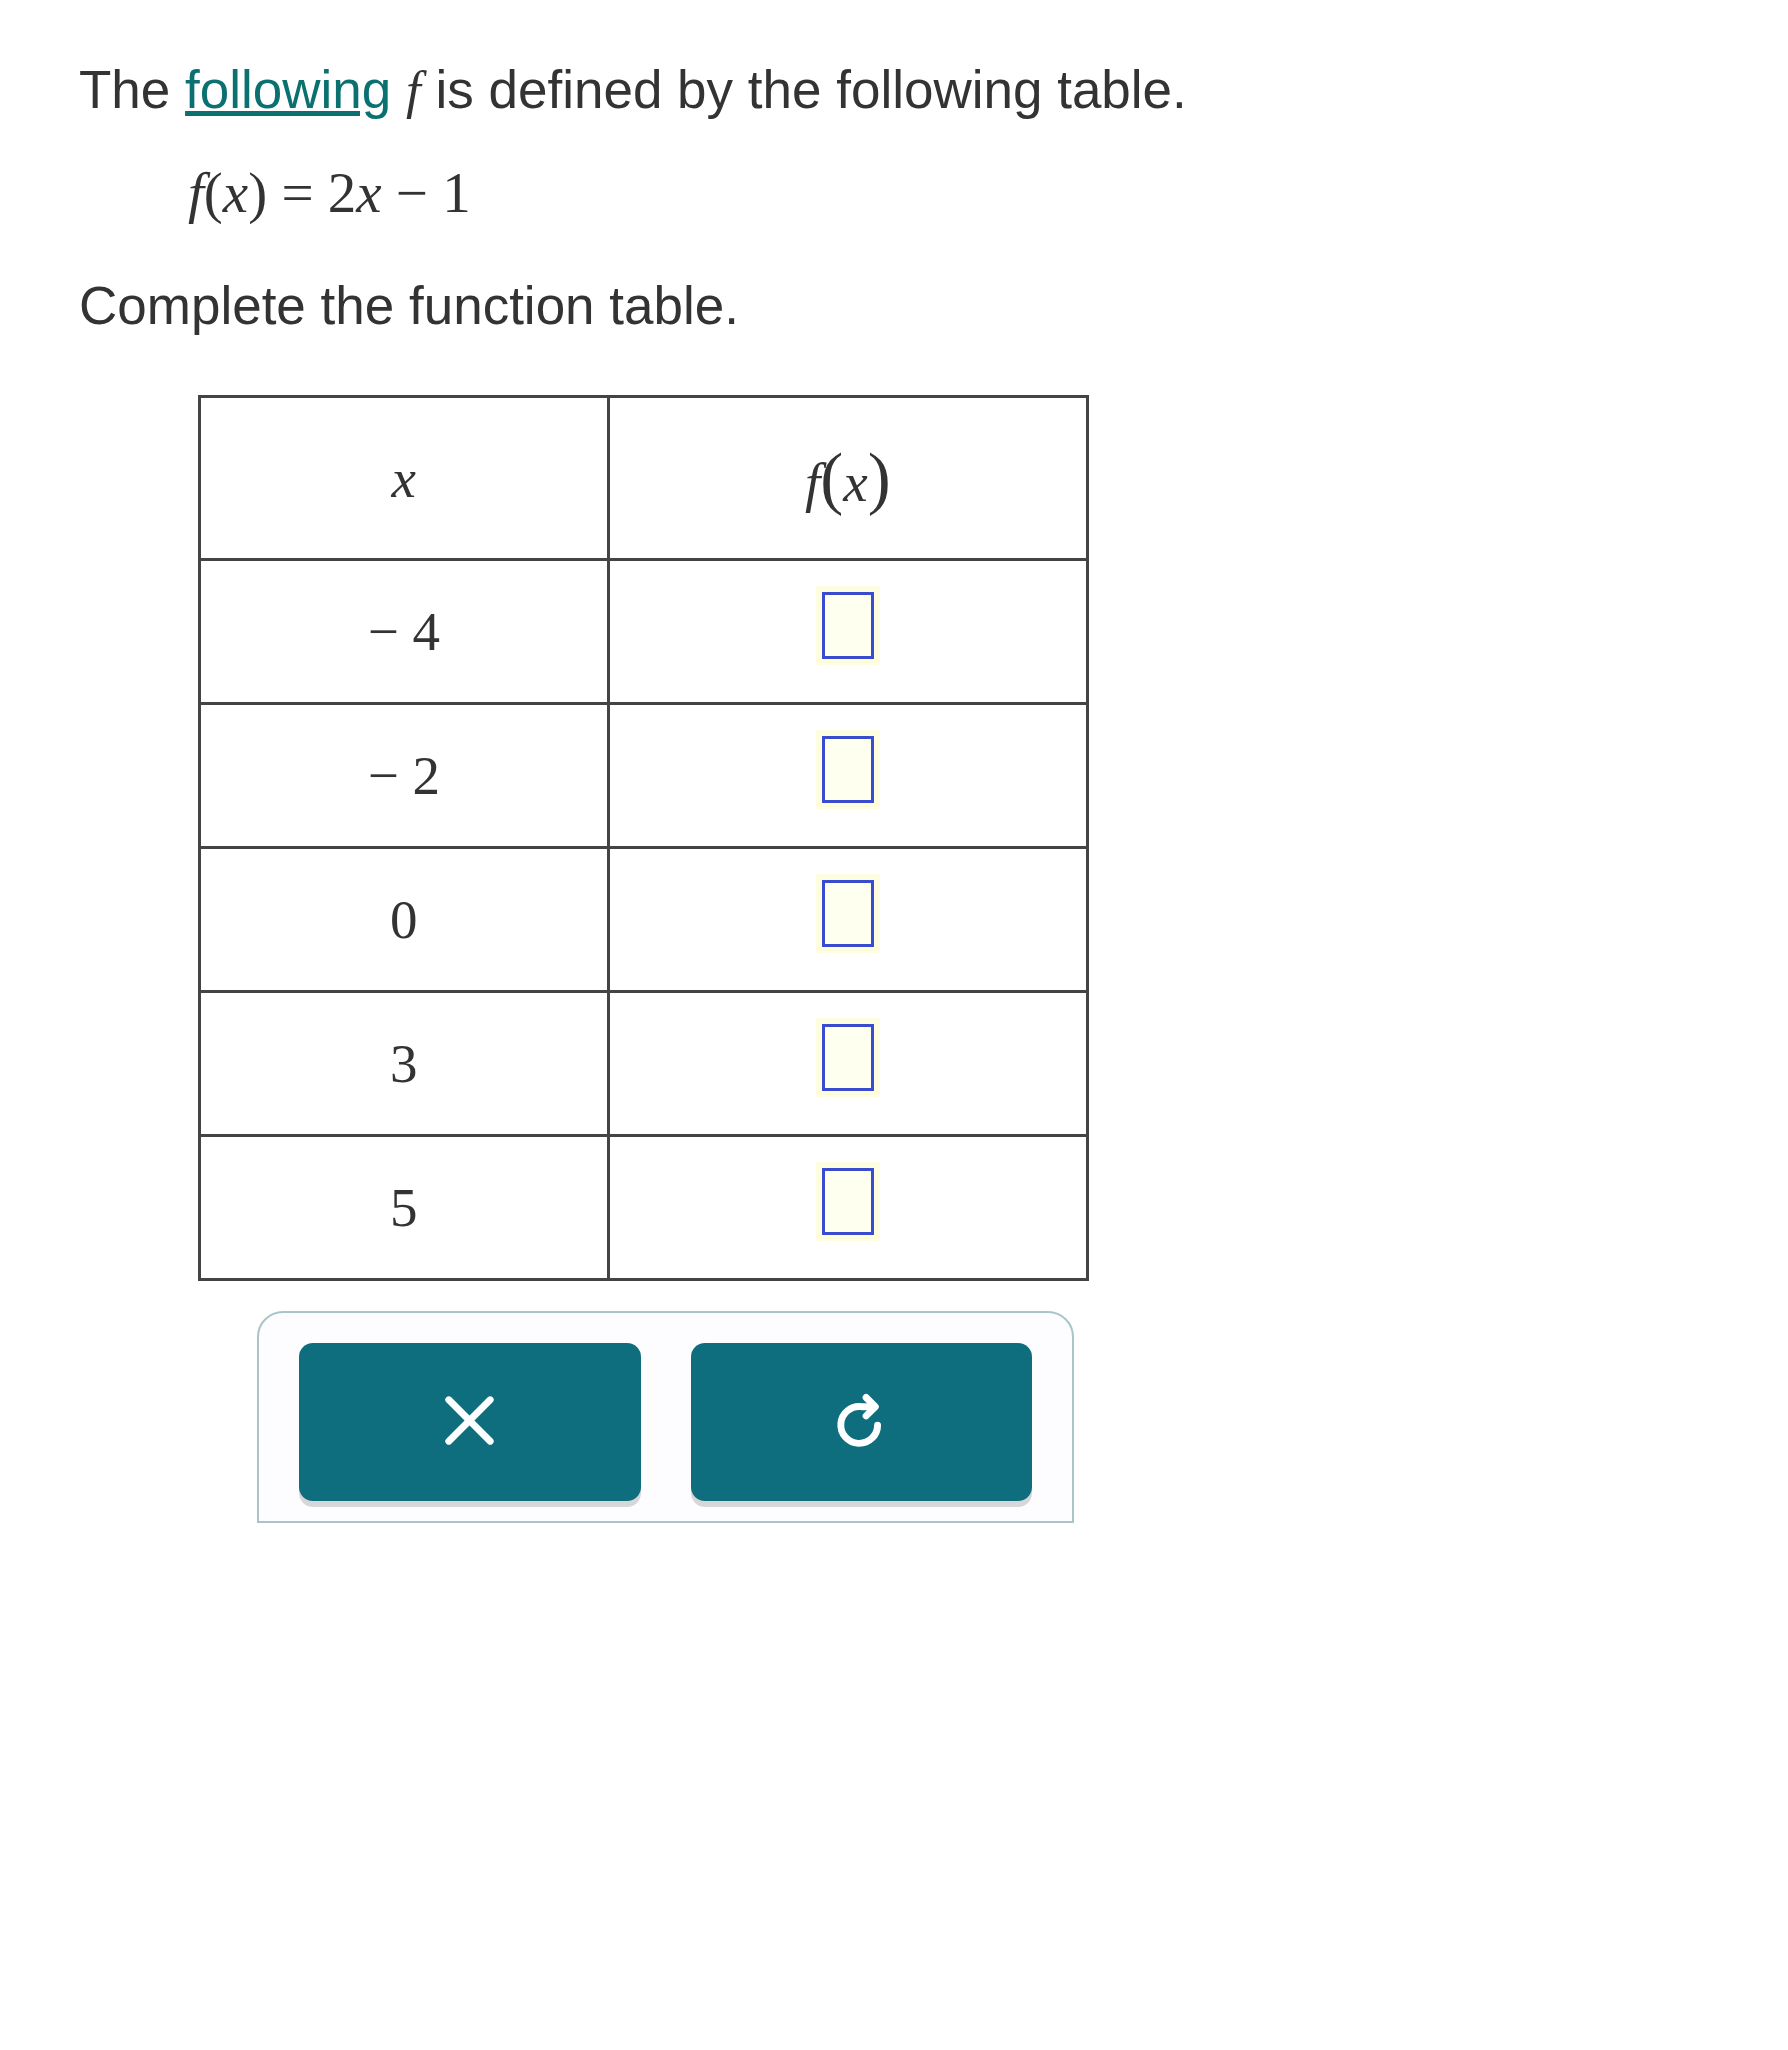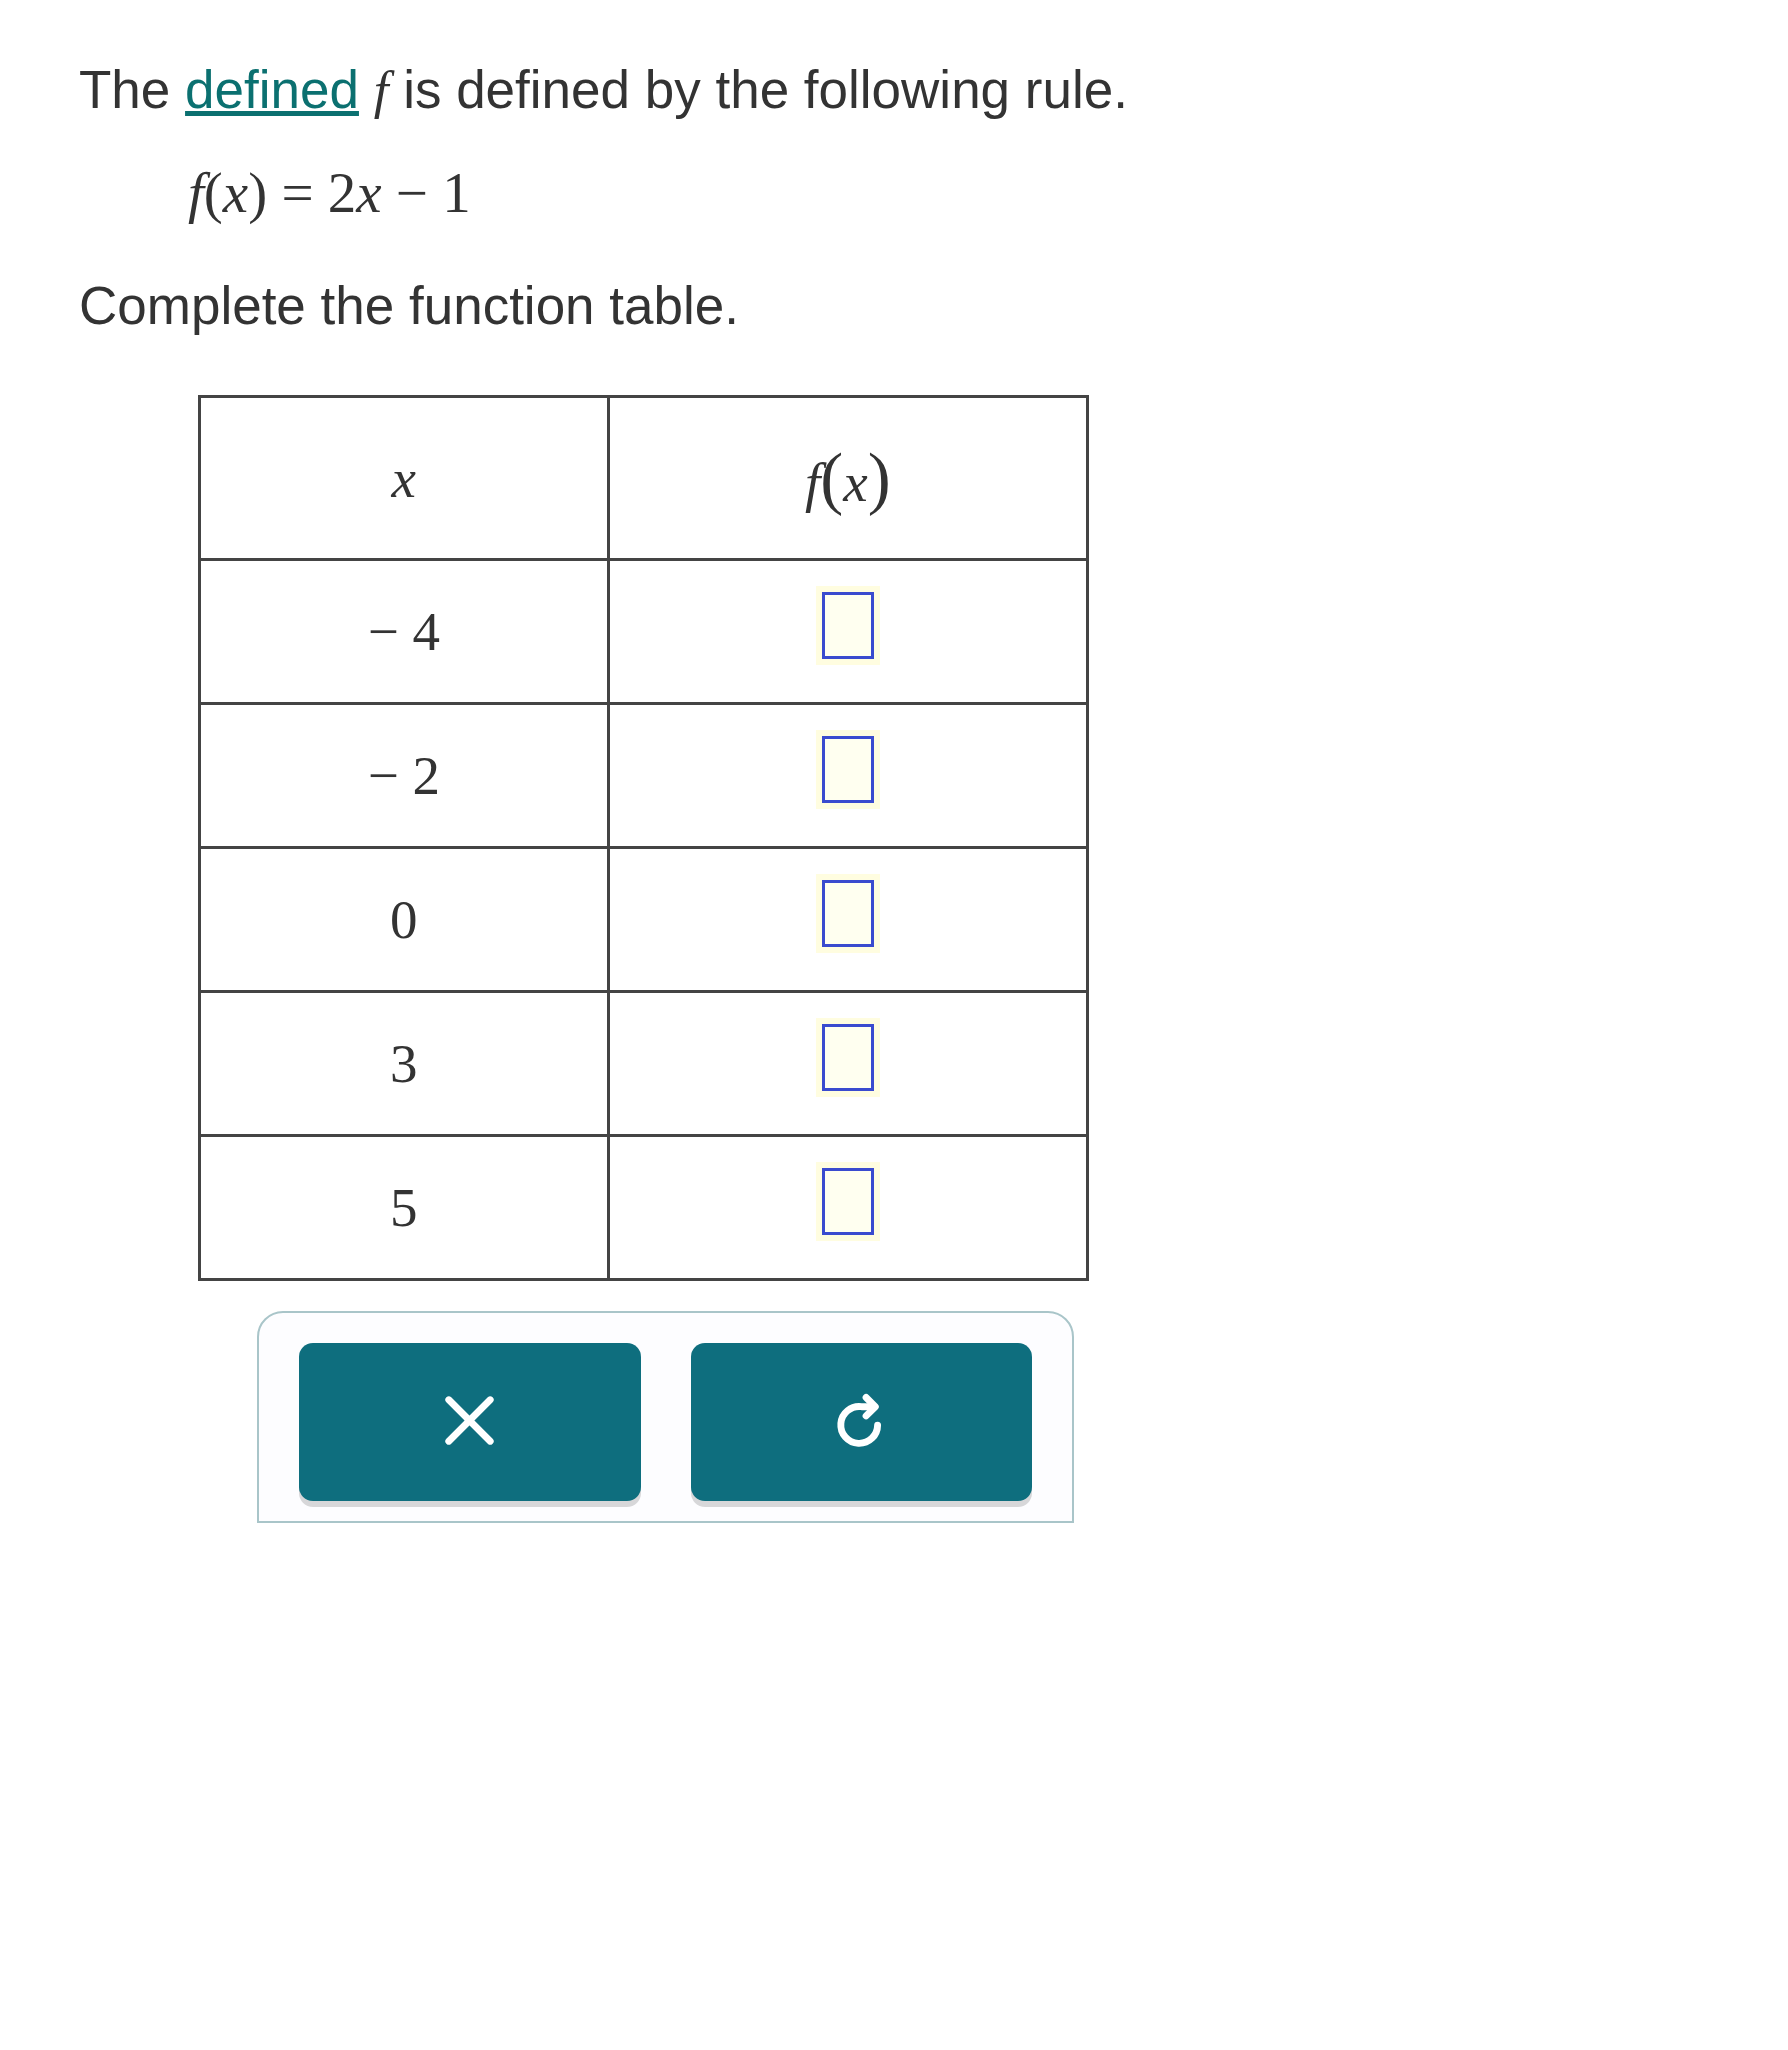--- a/index.html
+++ b/index.html
@@ -88,21 +88,21 @@
     fill: none;
     stroke-width: 6;
     stroke-linecap: round;
     stroke-linejoin: round;
   }
 </style>
 </head>
 <body>
 
 <div class="intro-line">
-  <span>The </span><a href="#" class="link"><span>defined</span></a><span> </span><span class="ital">f</span><span> is defined by the following rule.</span>
+  <span>The </span><a href="#" class="link"><span>following</span></a><span> </span><span class="ital">f</span><span> is defined by the following table.</span>
 </div>
 
 <div class="equation">
   <span class="ital">f</span><span>(</span><span class="ital">x</span><span>)</span><span> = </span><span>2</span><span class="ital">x</span><span> − 1</span>
 </div>
 
 <div class="instruction">Complete the function table.</div>
 
 <div class="table-wrap">
   <table>

